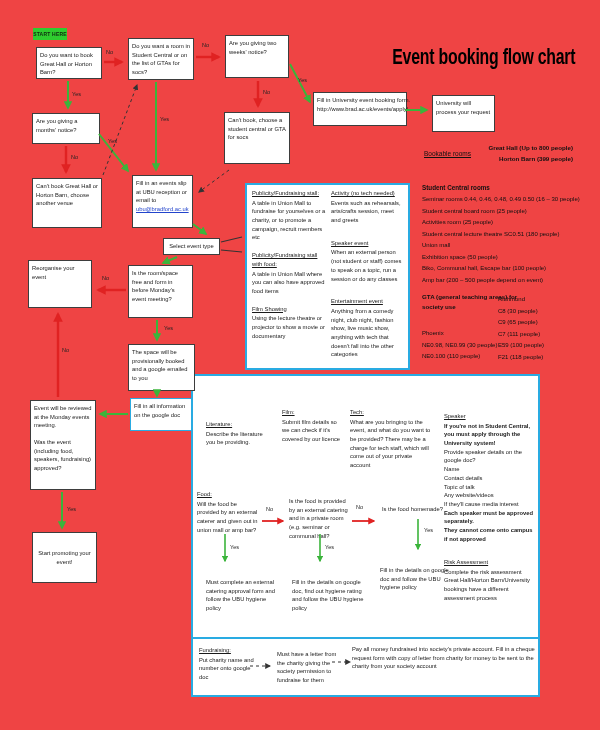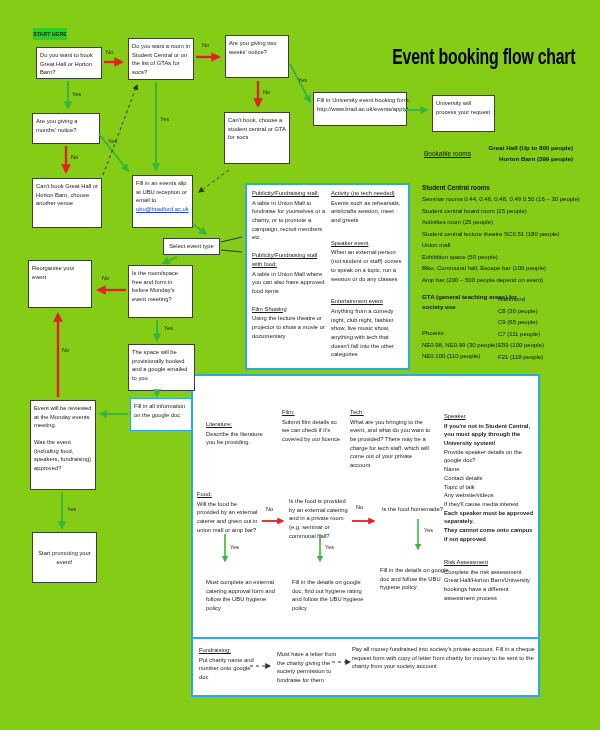--- a/index.html
+++ b/index.html
@@ -1,17 +1,17 @@
 <!DOCTYPE html>
 <html><head>
 <meta charset="utf-8">
 <style>
   html,body{margin:0;padding:0;background:#ffffff;}
   body{width:600px;height:730px;font-family:"Liberation Sans",sans-serif;}
-  #canvas{position:relative;width:600px;height:730px;background:#84cc16;overflow:hidden;}
+  #canvas{position:relative;width:600px;height:730px;background:#ef4444;overflow:hidden;}
   .box{position:absolute;border:1.6px solid #3d3d3d;background:#fff;box-sizing:border-box;
        padding:3px 3px;font-size:5.8px;line-height:1.5;color:#1a1a1a;}
   .box.blue{border-color:#29ABE2;}
   .box.center{display:flex;align-items:center;justify-content:center;text-align:center;}
   .panel{position:absolute;border:2px solid #29ABE2;background:#fff;box-sizing:border-box;}
   .start{position:absolute;background:#2FCC2F;color:#102a10;font-weight:bold;font-size:5px;
          display:flex;align-items:center;justify-content:center;letter-spacing:.2px;}
   .lbl{position:absolute;font-size:5.5px;color:#222;}
   .title{position:absolute;font-weight:bold;color:#000;font-size:22px;white-space:nowrap;
          letter-spacing:-0.3px;transform:scaleX(.72);transform-origin:100% 50%;}

